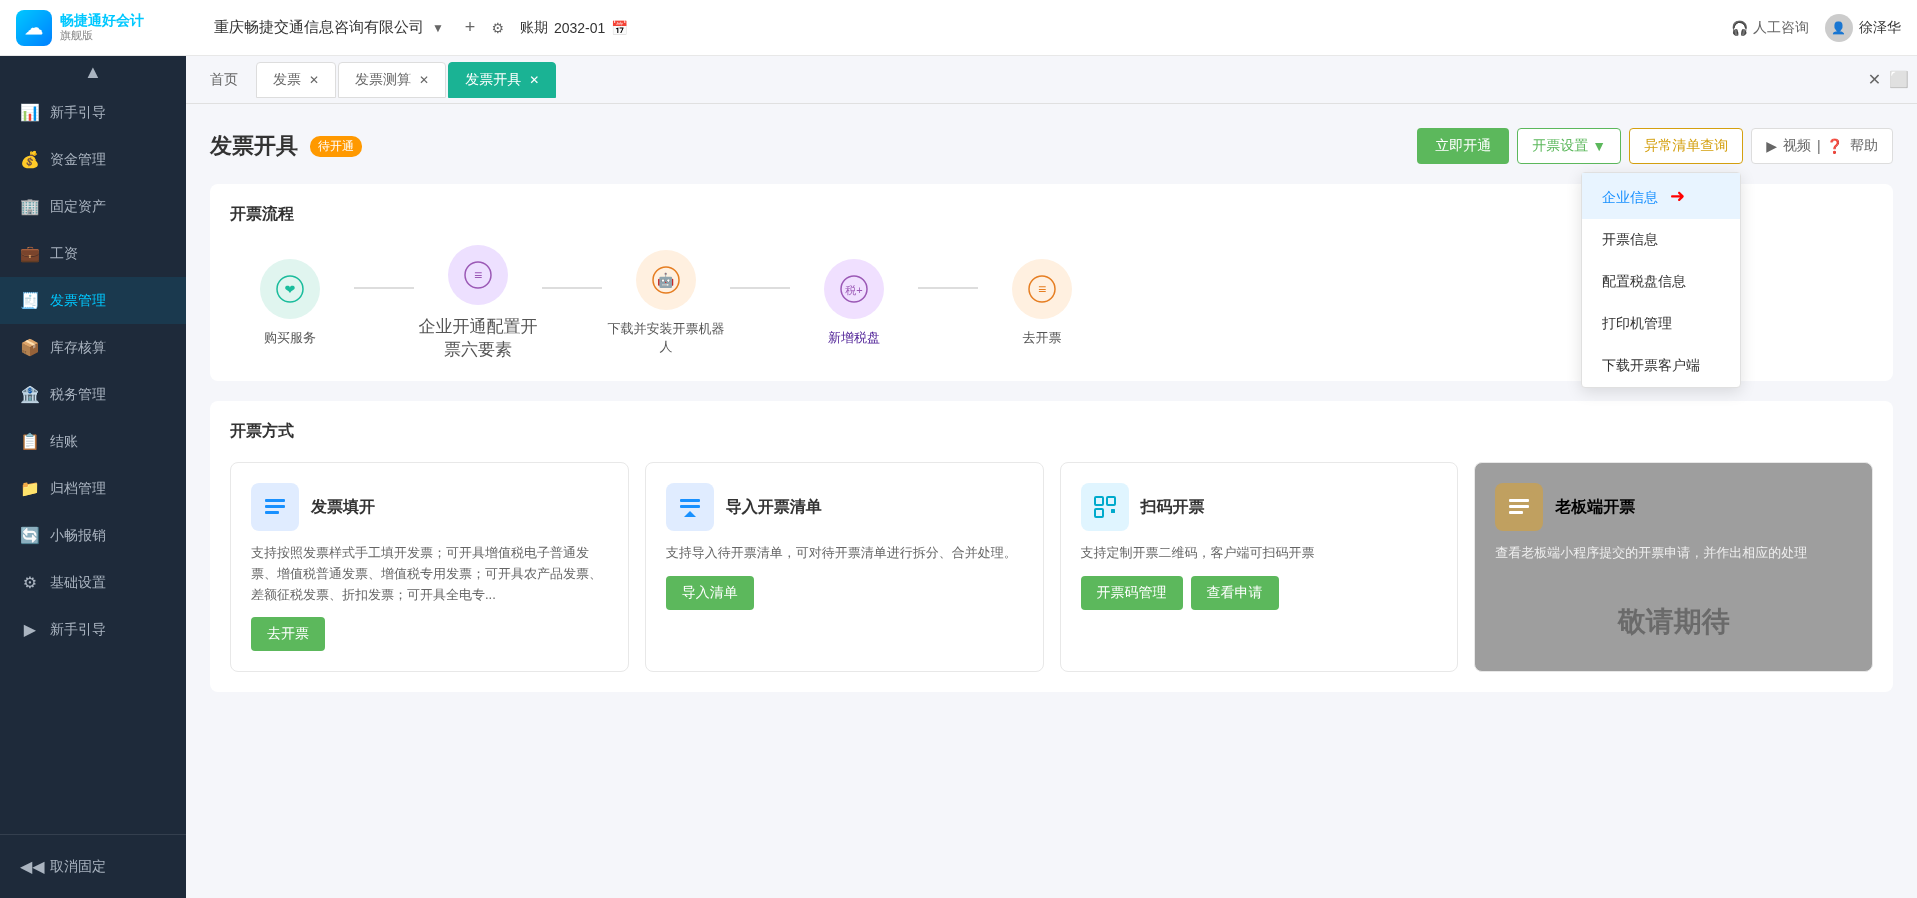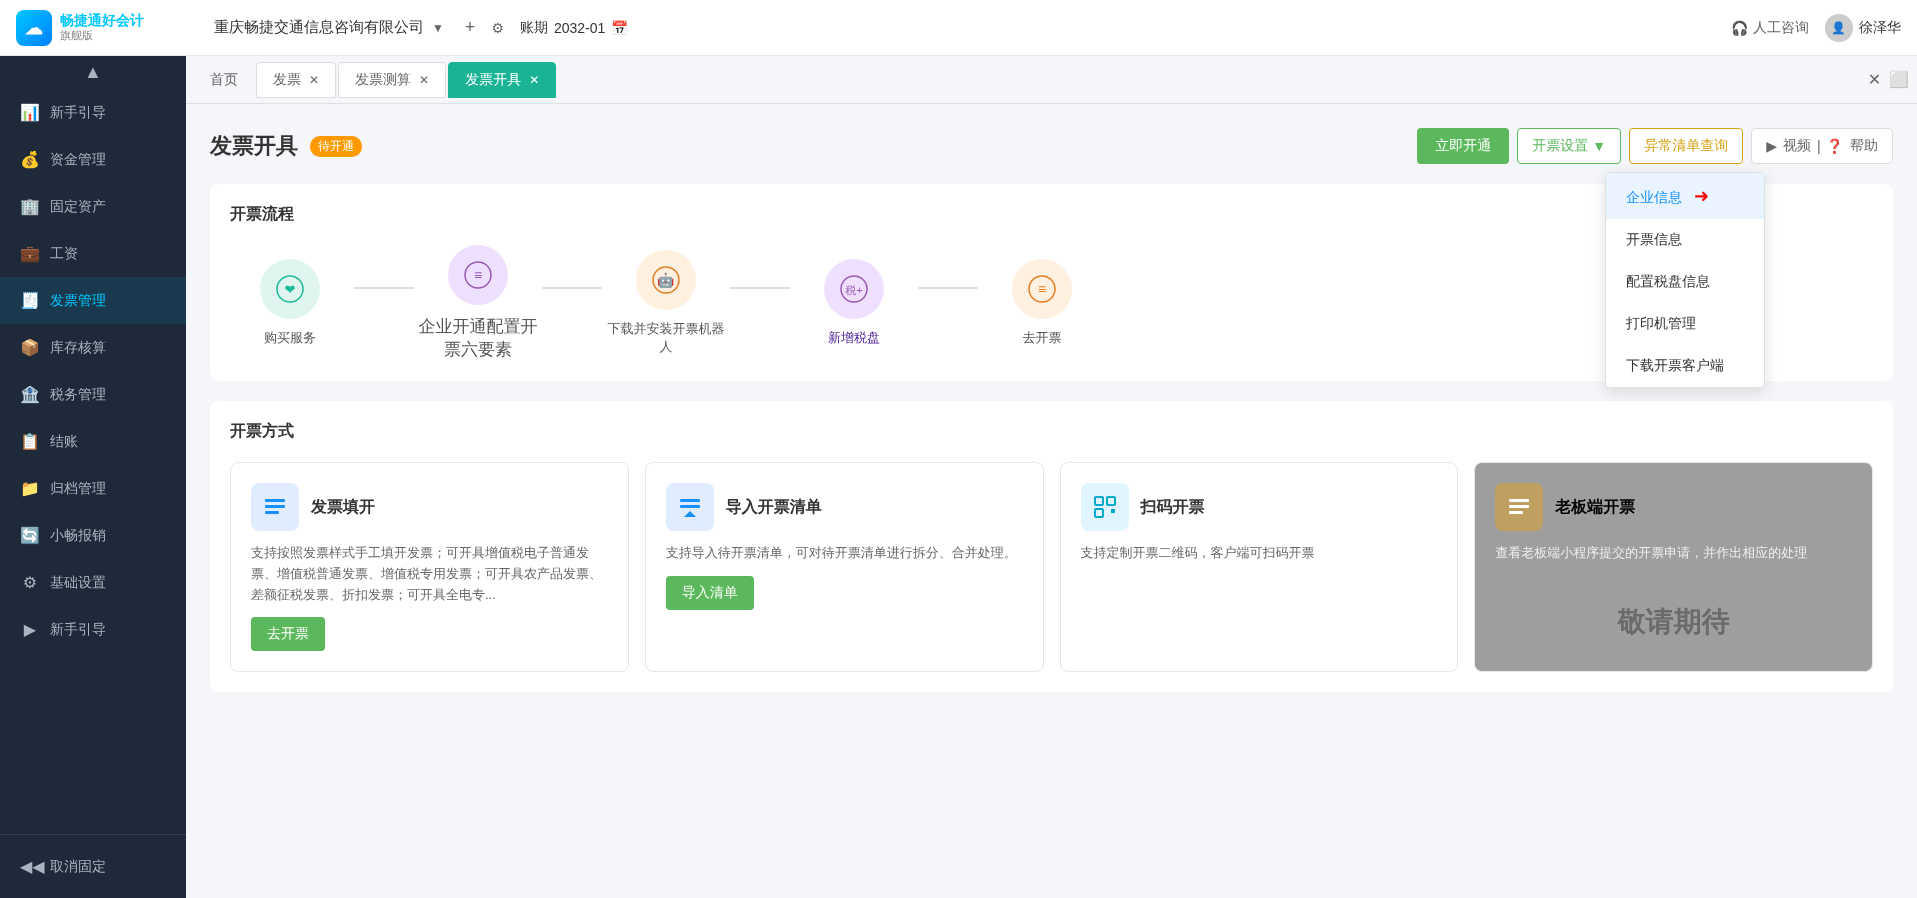--- a/index.html
+++ b/index.html
@@ -49,21 +49,21 @@
     .page-title-area { display: flex; align-items: center; gap: 12px; }
     .page-title { font-size: 22px; font-weight: bold; color: #333; }
     .status-badge { background: #f90; color: #fff; font-size: 12px; padding: 2px 8px; border-radius: 10px; }
     .header-actions { display: flex; gap: 8px; position: relative; }
     .btn-green { background: #5cb85c; color: #fff; border: none; padding: 8px 18px; border-radius: 4px; cursor: pointer; font-size: 14px; }
     .btn-outline-green { background: #fff; color: #5cb85c; border: 1px solid #5cb85c; padding: 8px 14px; border-radius: 4px; cursor: pointer; font-size: 14px; display: flex; align-items: center; gap: 4px; }
     .btn-outline-yellow { background: #fff; color: #d4a010; border: 1px solid #d4a010; padding: 8px 14px; border-radius: 4px; cursor: pointer; font-size: 14px; }
     .btn-video-help { background: #fff; color: #666; border: 1px solid #ddd; padding: 8px 14px; border-radius: 4px; cursor: pointer; font-size: 14px; display: flex; align-items: center; gap: 6px; }
 
     
-    .dropdown-menu { position: absolute; top: 44px; right: 128px; background: #fff; border: 1px solid #e0e0e0; border-radius: 4px; box-shadow: 0 4px 16px rgba(0,0,0,0.12); min-width: 160px; z-index: 100; }
+    .dropdown-menu { position: absolute; top: 44px; right: 152px; background: #fff; border: 1px solid #e0e0e0; border-radius: 4px; box-shadow: 0 4px 16px rgba(0,0,0,0.12); min-width: 160px; z-index: 100; }
     .dropdown-item { padding: 12px 20px; cursor: pointer; color: #333; font-size: 14px; transition: background 0.2s; }
     .dropdown-item.highlighted { background: #e8f4ff; color: #1890ff; }
 
     
     .section { background: #fff; border-radius: 8px; padding: 20px; margin-bottom: 20px; }
     .section-title { font-size: 16px; font-weight: bold; color: #333; margin-bottom: 20px; }
 
     
     .workflow { display: flex; align-items: center; gap: 0; }
     .workflow-item { display: flex; flex-direction: column; align-items: center; gap: 10px; min-width: 120px; }
@@ -353,20 +353,24 @@
                       <rect width="32" height="32" rx="6" fill="#e0f5ff"></rect>
                       <rect x="6" y="6" width="8" height="8" rx="1" fill="none" stroke="#00aacc" stroke-width="2"></rect>
                       <rect x="18" y="6" width="8" height="8" rx="1" fill="none" stroke="#00aacc" stroke-width="2"></rect>
                       <rect x="6" y="18" width="8" height="8" rx="1" fill="none" stroke="#00aacc" stroke-width="2"></rect>
                       <rect x="22" y="18" width="4" height="4" rx="0.5" fill="#00aacc"></rect>
                     </svg>
                 </div>
                 <span class="method-title">扫码开票</span>
               </div>
               <div class="method-desc">支持定制开票二维码，客户端可扫码开票</div>
+              <div style="display:flex;gap:8px;">
+                <button class="method-btn">开票码管理</button>
+                <button class="method-btn">查看申请</button>
+              </div>
             </div>
 
             <div class="method-card" style="background:#9e9e9e;position:relative;overflow:hidden;">
               <div class="method-header">
                 <div class="method-icon" style="background:#c0a060;">
                   <svg width="32" height="32" viewBox="0 0 32 32">
                       <rect width="32" height="32" rx="6" fill="#c0a060"></rect>
                       <rect x="6" y="8" width="20" height="3" rx="1" fill="#fff"></rect>
                       <rect x="6" y="14" width="20" height="3" rx="1" fill="#fff"></rect>
                       <rect x="6" y="20" width="14" height="3" rx="1" fill="#fff"></rect>

